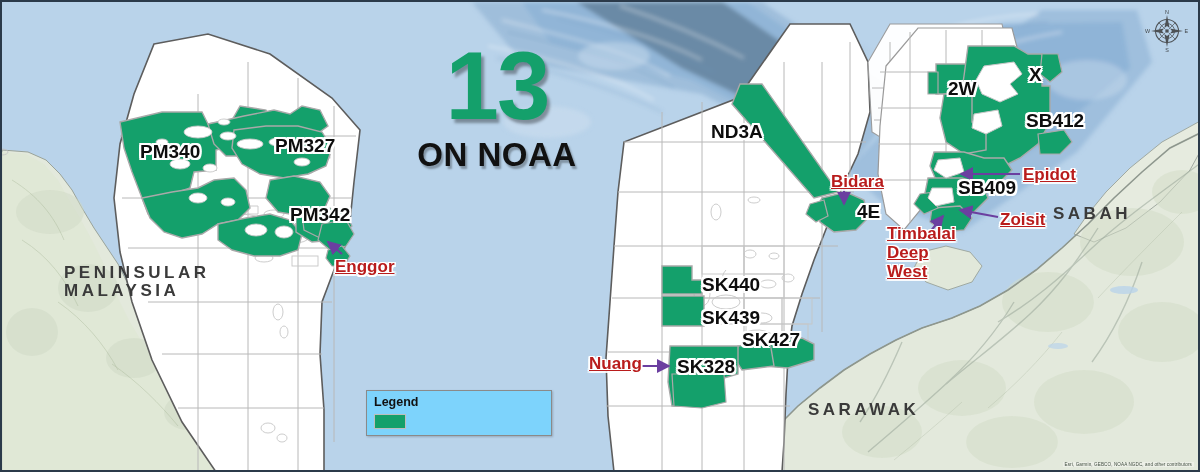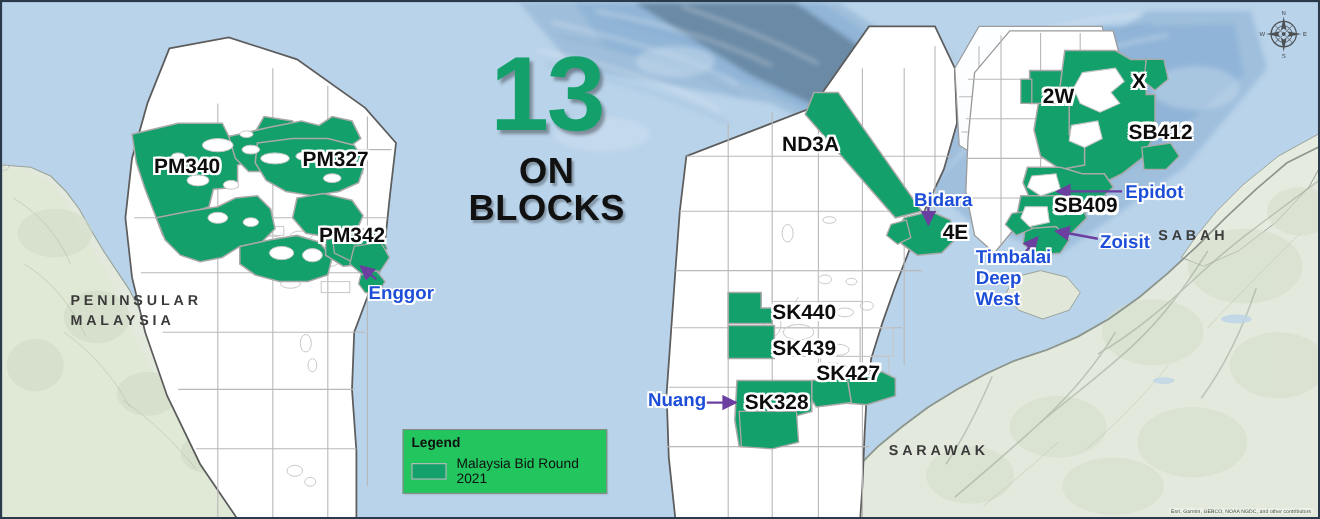--- a/index.html
+++ b/index.html
@@ -15,48 +15,49 @@
 
   
   .lbl{position:absolute;white-space:nowrap;pointer-events:none;}
   .block-lbl{
     font-size:19px;font-weight:bold;color:#0d0d0d;
     text-shadow:
       -2px -2px 0 #fff, 2px -2px 0 #fff, -2px 2px 0 #fff, 2px 2px 0 #fff,
       0 -2px 0 #fff, 0 2px 0 #fff, -2px 0 0 #fff, 2px 0 0 #fff;
   }
   .annot-lbl{
-    font-size:17px;font-weight:bold;color:#1d4ed8;
+    font-size:17px;font-weight:bold;color:#b91c1c;
     text-shadow:
       -1.5px -1.5px 0 #fff, 1.5px -1.5px 0 #fff, -1.5px 1.5px 0 #fff, 1.5px 1.5px 0 #fff,
       0 -1.5px 0 #fff, 0 1.5px 0 #fff, -1.5px 0 0 #fff, 1.5px 0 0 #fff;
     line-height:19px;
+    text-decoration:underline;
   }
   .region-lbl{
-    font-size:13px;font-weight:bold;color:#3a3a3a;letter-spacing:3.5px;
+    font-size:17px;font-weight:bold;color:#3a3a3a;letter-spacing:3.5px;
     line-height:18px;
   }
 
   
   #headline{position:absolute;left:400px;top:40px;width:190px;text-align:center;}
   #headline .big-number{
     font-size:96px;font-weight:bold;color:#14a06b;line-height:0.92;
     letter-spacing:-2px;
     text-shadow:3px 4px 3px rgba(0,0,0,0.35);
   }
   #headline .sub-line{
     font-size:33px;font-weight:bold;color:#111;line-height:1.02;
     letter-spacing:0.5px;margin-top:8px;
     text-shadow:2px 3px 2px rgba(0,0,0,0.30);
   }
 
   
   #legend{
     position:absolute;left:364px;top:388px;width:186px;
-    background:#22c55e;border:1px solid #8a8a8a;
+    background:#7dd3fc;border:1px solid #8a8a8a;
     padding:4px 7px 6px 7px;box-sizing:border-box;
     box-shadow:1px 1px 2px rgba(0,0,0,0.2);
   }
   #legend .legend-title{font-size:12.5px;font-weight:bold;color:#111;margin-bottom:5px;}
   #legend .legend-row{display:flex;align-items:center;gap:9px;}
   #legend .legend-swatch{
     width:30px;height:13px;background:#14a06b;border:1px solid #bdbdbd;flex:none;
   }
   #legend .legend-text{font-size:12.5px;color:#111;}
 
@@ -445,28 +446,27 @@
   <div class="lbl annot-lbl" style="left:555px;top:352px;padding-left:32px;">Nuang</div>
   <div class="lbl annot-lbl" style="left:829px;top:170px;">Bidara</div>
   <div class="lbl annot-lbl" style="left:885px;top:222px;white-space:pre-line;">Timbalai
 Deep
 West</div>
   <div class="lbl annot-lbl" style="left:1021px;top:163px;">Epidot</div>
   <div class="lbl annot-lbl" style="left:998px;top:208px;">Zoisit</div>
 
   <div id="headline">
     <div class="big-number">13</div>
-    <div class="sub-line">ON BLOCKS</div>
+    <div class="sub-line">ON NOAA</div>
   </div>
 
   <div id="legend">
     <div class="legend-title">Legend</div>
     <div class="legend-row">
       <span class="legend-swatch"></span>
-      <span class="legend-text">Malaysia Bid Round 2021</span>
     </div>
   </div>
 
   <svg id="compass" viewBox="0 0 46 46">
     <circle cx="23" cy="23" r="11.5" fill="none" stroke="#3a3a3a" stroke-width="1.1"></circle>
     <circle cx="23" cy="23" r="7.5" fill="none" stroke="#3a3a3a" stroke-width="0.8"></circle>
     <circle cx="23" cy="23" r="1.8" fill="#3a3a3a"></circle>
     <g fill="#3a3a3a">
       <path d="M23,7 L25.6,20 L23,18 L20.4,20 Z"></path>
       <path d="M23,39 L20.4,26 L23,28 L25.6,26 Z"></path>

